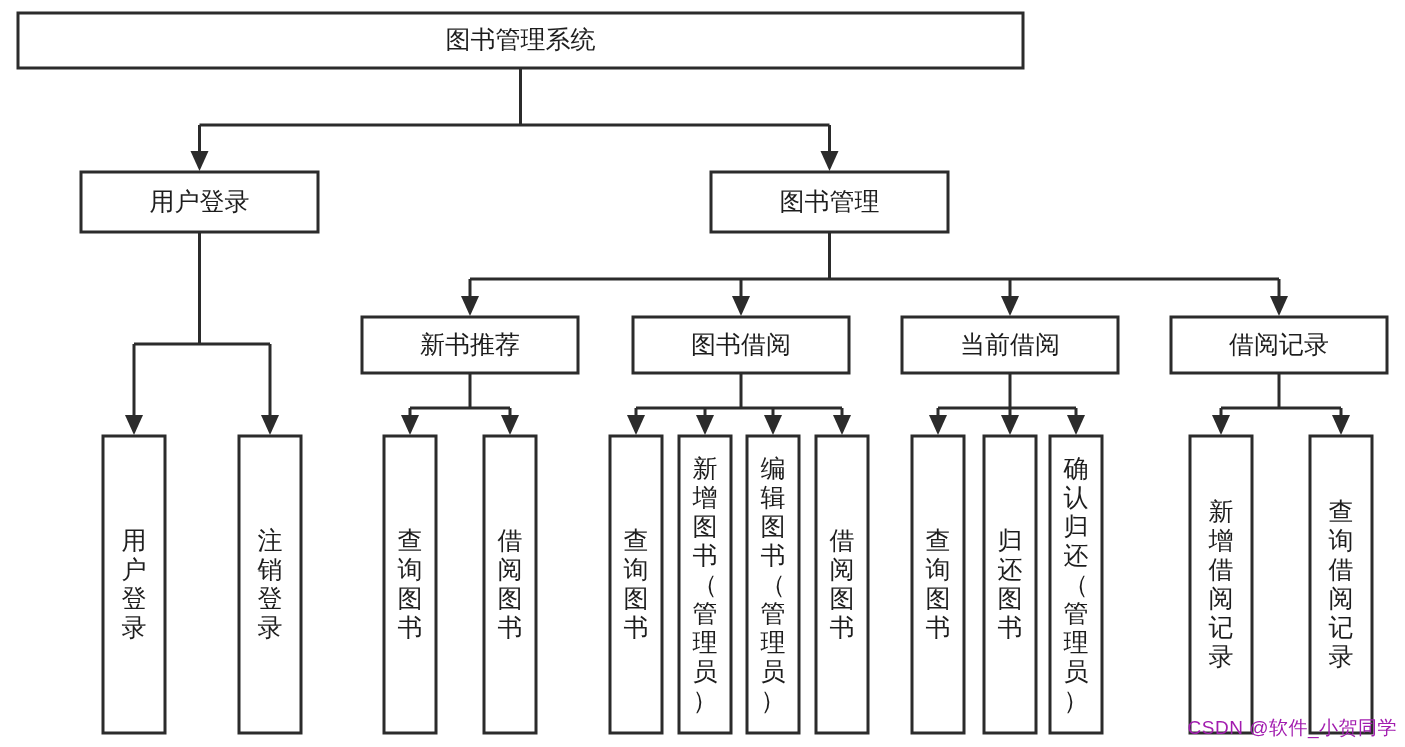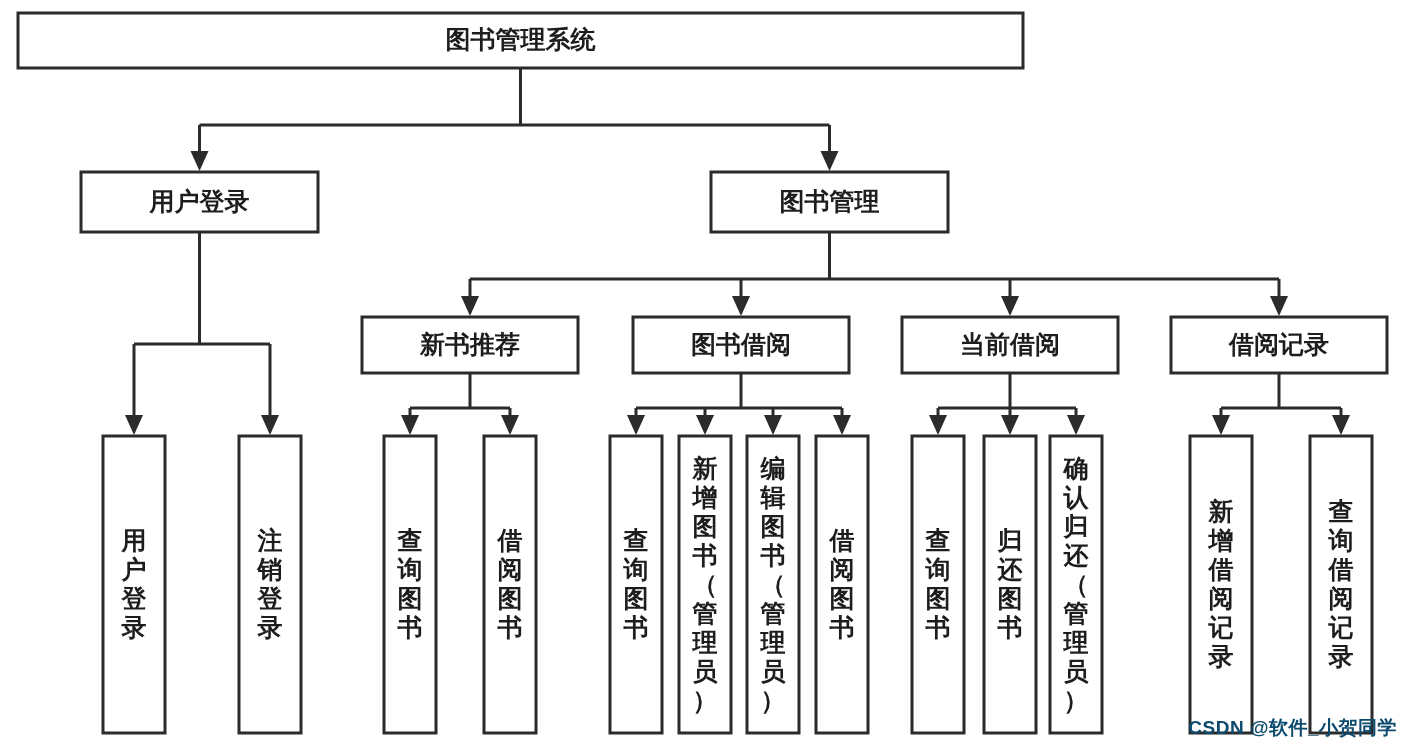--- a/index.html
+++ b/index.html
@@ -13,21 +13,20 @@
     font-family: "Liberation Sans", "DejaVu Sans", sans-serif;
     overflow: hidden;
     position: relative;
   }
   #diagram-root {
     position: absolute;
     left: 0;
     top: 0;
     width: 1405px;
     height: 747px;
-    font-weight: bold;
   }
   svg.flow {
     display: block;
     width: 1405px;
     height: 747px;
   }
   .node-rect {
     fill: #ffffff;
     stroke: #2b2b2b;
     stroke-width: 3;
@@ -57,21 +56,21 @@
     fill: #1d1d1d;
     text-anchor: middle;
     white-space: pre;
   }
   .watermark-text {
     position: absolute;
     right: 8px;
     bottom: 6px;
     font-family: "Liberation Sans", "DejaVu Sans", sans-serif;
     font-size: 19px;
-    color: #0c4a6e;
+    color: #a21caf;
     letter-spacing: 0.5px;
     white-space: nowrap;
     pointer-events: none;
   }
 </style>
 </head>
 <body>
 
 <div id="diagram-root">
   <svg class="flow" viewBox="0 0 1405 747" xmlns="http://www.w3.org/2000/svg">

